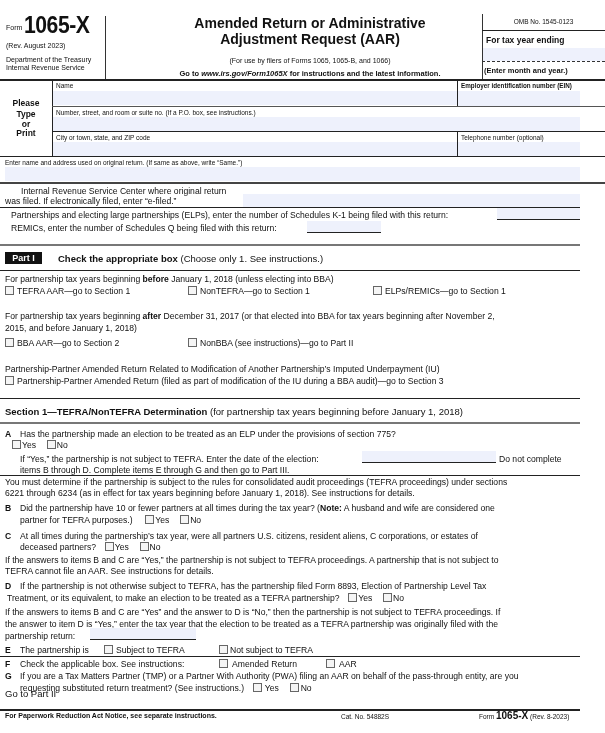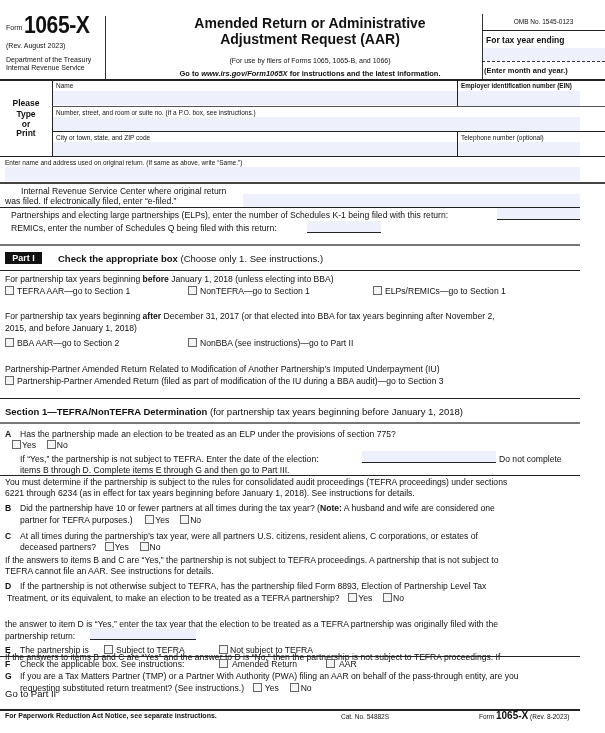--- a/index.html
+++ b/index.html
@@ -175,21 +175,21 @@
 
 <div class="t txt85 lbl" style="left:5px;top:581px;">D</div>
 <div class="t txt85" style="left:20px;top:581px;">If the partnership is not otherwise subject to TEFRA, has the partnership filed Form 8893, Election of Partnership Level Tax</div>
 <div class="t txt85" style="left:7px;top:593px;">
   <span>Treatment, or its equivalent, to make an election to be treated as a TEFRA partnership?</span>
   <span style="display:inline-block;width:4px;"></span>
   <span class="cb" style="margin-right:1px;"></span><span>Yes</span>
   <span style="display:inline-block;width:6px;"></span>
   <span class="cb" style="margin-right:1px;"></span><span>No</span>
 </div>
-<div class="t txt85" style="left:5px;top:607px;margin-top:45px;">If the answers to items B and C are “Yes” and the answer to D is “No,” then the partnership is not subject to TEFRA proceedings. If</div>
+<div class="t txt85" style="left:5px;top:607px;">If the answers to items B and C are “Yes” and the answer to D is “No,” then the partnership is not subject to TEFRA proceedings. If</div>
 <div class="t txt85" style="left:5px;top:619px;">the answer to item D is “Yes,” enter the tax year that the election to be treated as a TEFRA partnership was originally filed with the</div>
 <div class="t txt85" style="left:5px;top:631px;">partnership return:</div>
 <div class="uline" style="left:90px;top:628px;width:106px;height:12px;"></div>
 
 <div class="t txt85 lbl" style="left:5px;top:645px;">E</div>
 <div class="t txt85" style="left:20px;top:645px;">The partnership is</div>
 <div class="t txt85" style="left:104px;top:645px;">
   <span class="cb"></span><span>Subject to TEFRA</span>
 </div>
 <div class="t txt85" style="left:219px;top:645px;">

